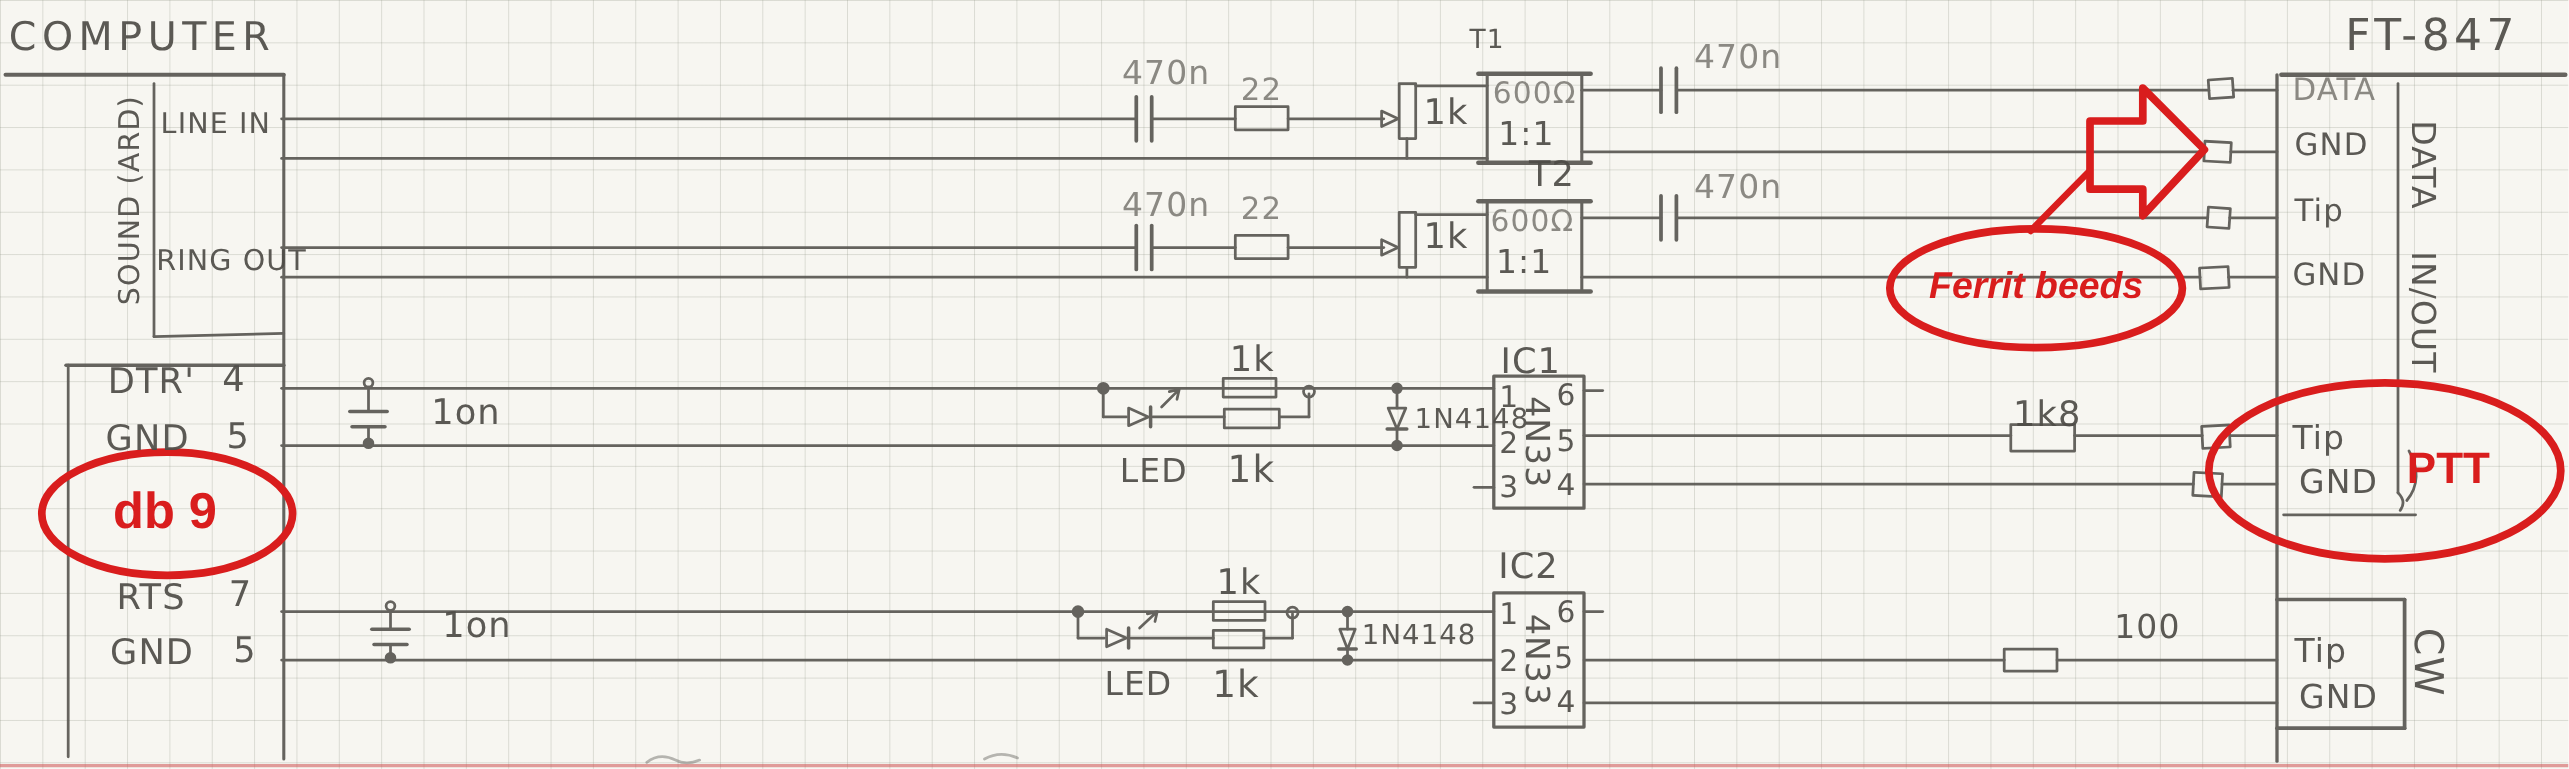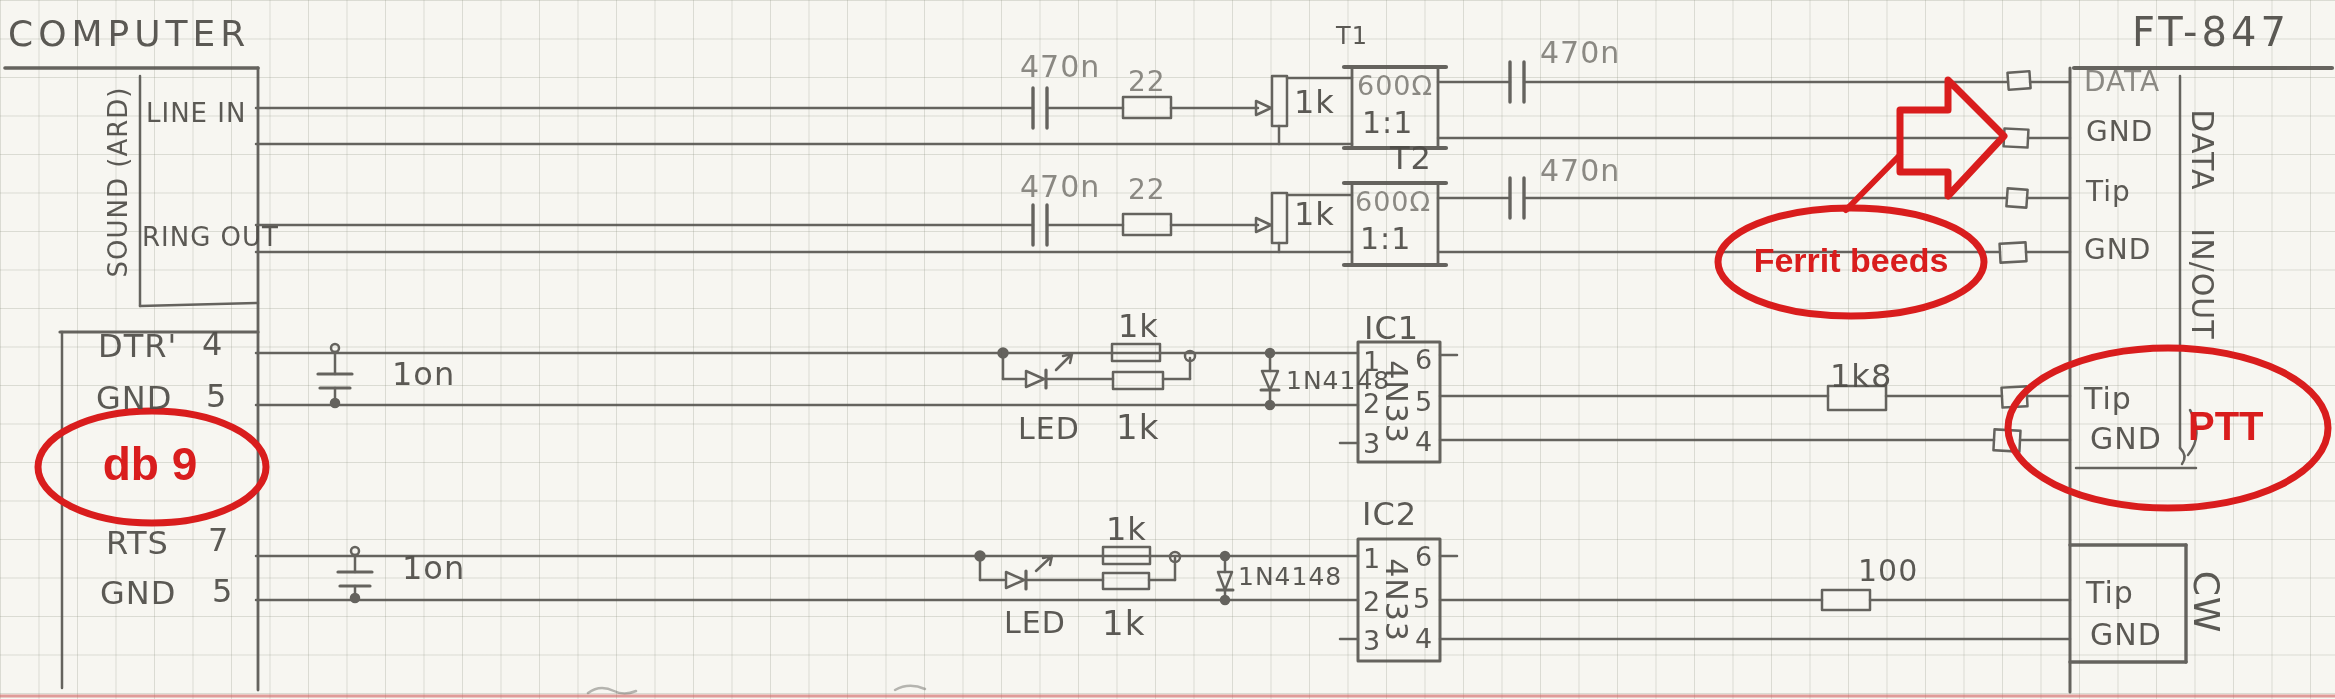--- a/index.html
+++ b/index.html
@@ -306,22 +306,22 @@
   <div class="hw" style="left:1102px;top:606px;font-size:34px;">1k</div>
   <div class="hw" style="left:1238px;top:564px;font-size:25px;">1N4148</div>
   <div class="hw" style="left:1362px;top:498px;font-size:32px;">IC2</div>
   <div class="hw vcw" style="left:1396px;top:600px;font-size:30px;">4N33</div>
   <div class="hw" style="left:1363px;top:545px;font-size:27px;">1</div>
   <div class="hw" style="left:1363px;top:588px;font-size:27px;">2</div>
   <div class="hw" style="left:1363px;top:627px;font-size:27px;">3</div>
   <div class="hw" style="left:1415px;top:543px;font-size:27px;">6</div>
   <div class="hw" style="left:1413px;top:585px;font-size:27px;">5</div>
   <div class="hw" style="left:1415px;top:625px;font-size:27px;">4</div>
-  <div class="hw" style="left:1858px;top:556px;font-size:30px;">100</div>
+  <div class="hw" style="left:1922px;top:556px;font-size:30px;">100</div>
   <div class="hw" style="left:2086px;top:578px;font-size:30px;">Tip</div>
   <div class="hw" style="left:2090px;top:620px;font-size:30px;">GND</div>
   <div class="hw vcw" style="left:2206px;top:602px;font-size:36px;">CW</div>
 
-  <div class="red-note ctr" style="left:1851px;top:260px;font-size:34px;">Ferrit beeds</div>
+  <div class="red-note ctr" style="left:1851px;top:260px;font-size:34px;font-style:italic;">Ferrit beeds</div>
   <div class="red-note ctr" style="left:150px;top:464px;font-size:46px;">db 9</div>
   <div class="red-note" style="left:2188px;top:406px;font-size:40px;">PTT</div>
 
 </div>
 
 </body></html>

